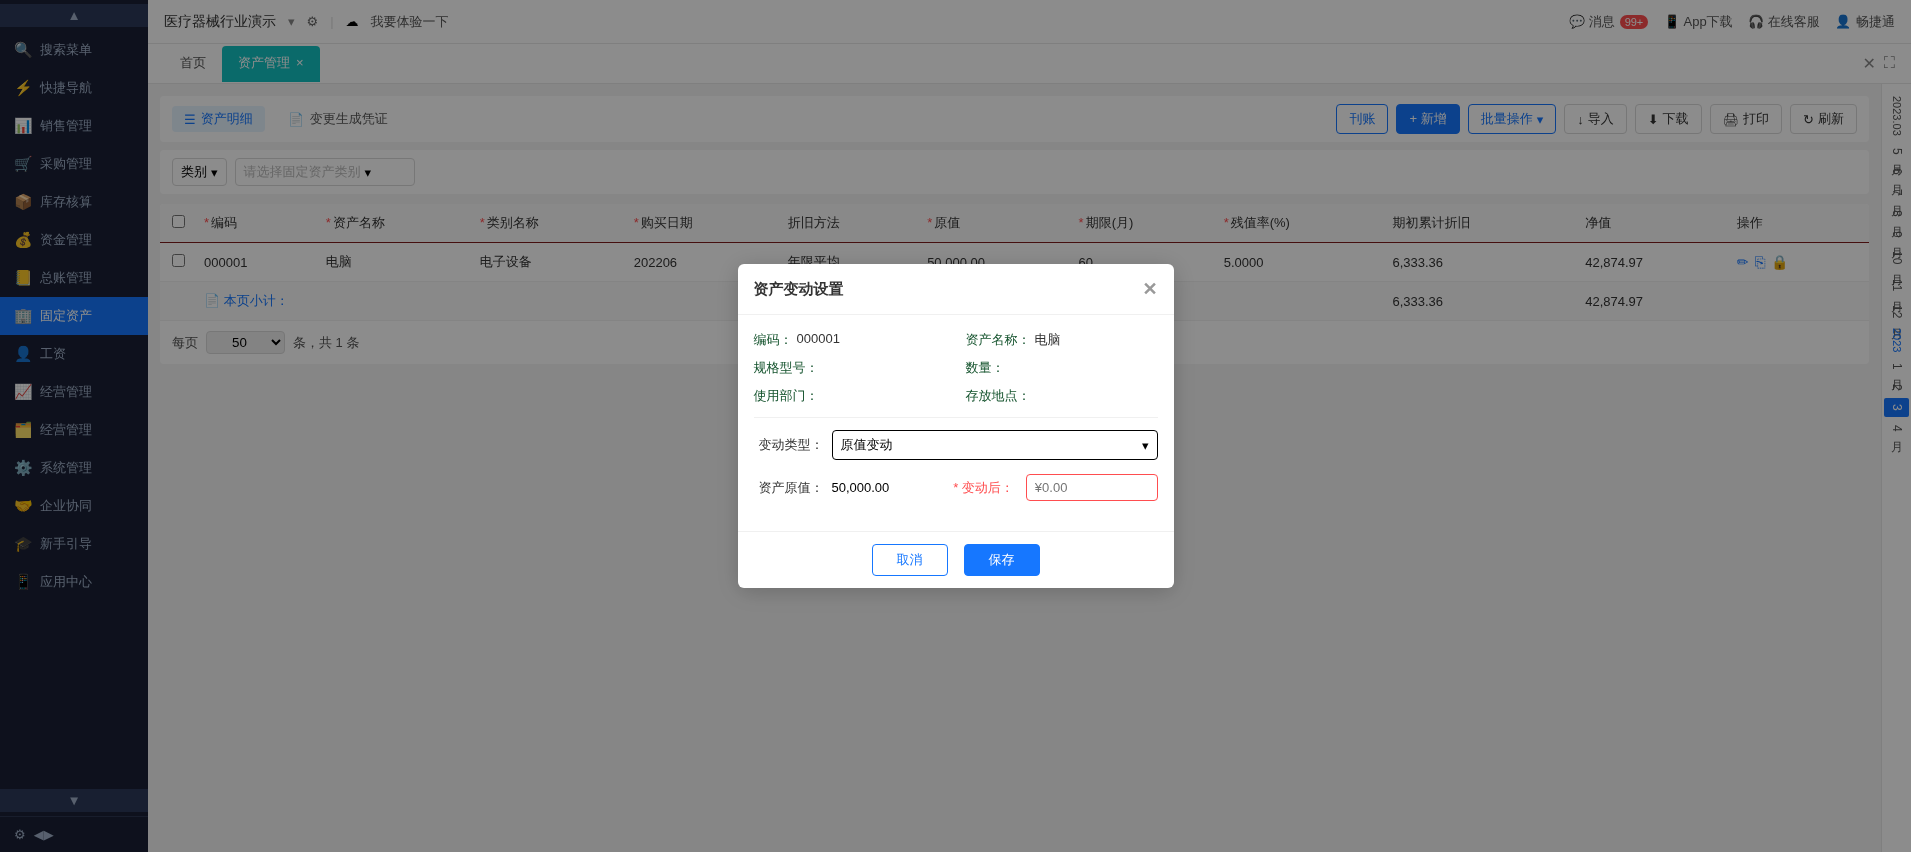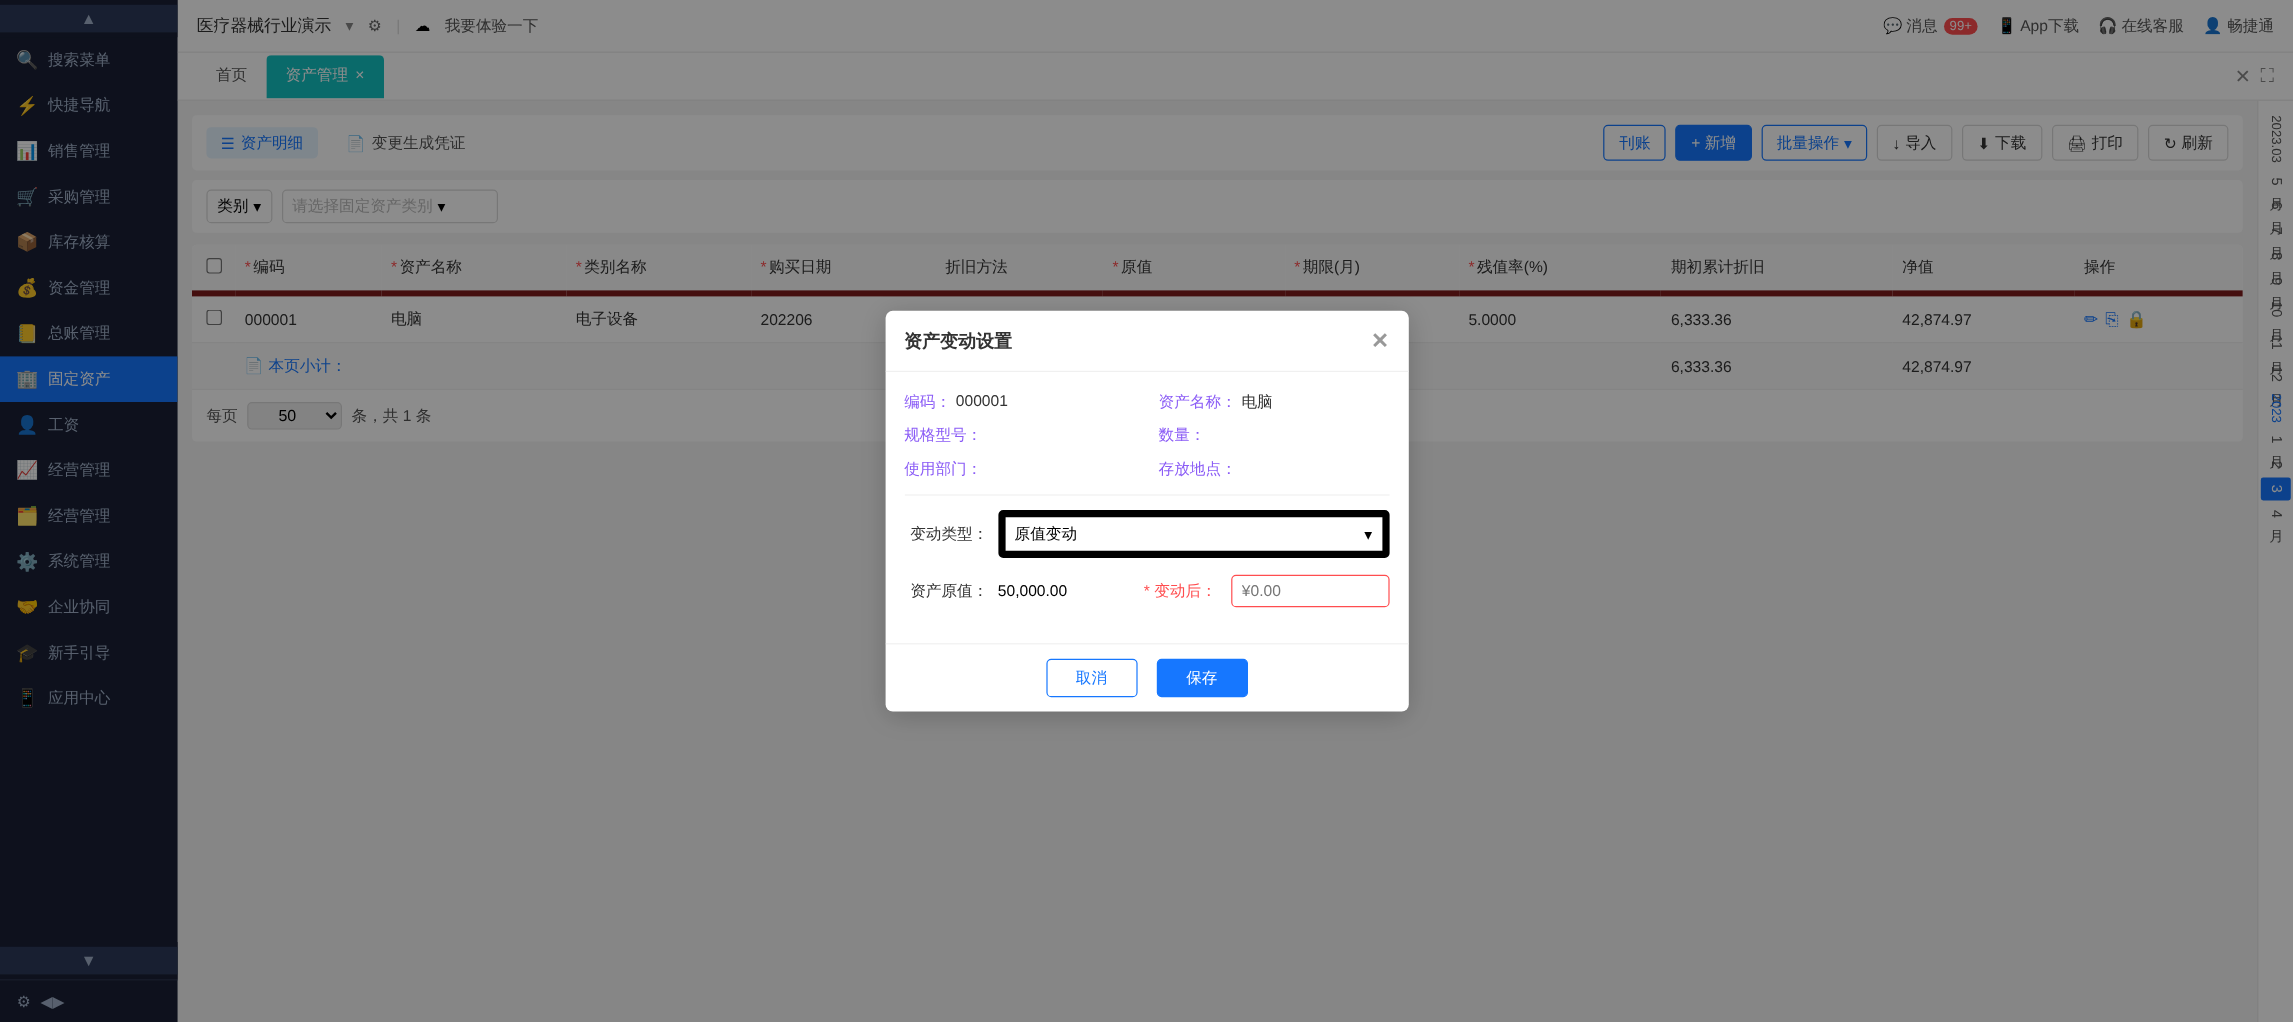--- a/index.html
+++ b/index.html
@@ -39,44 +39,44 @@
     .main-content { flex: 1; padding: 12px; overflow-y: auto; background: #f5f5f5; }
     .btn { padding: 5px 12px; border-radius: 4px; border: 1px solid #d9d9d9; background: #fff; cursor: pointer; font-size: 13px; color: #333; display: flex; align-items: center; gap: 4px; }
     .btn-primary { background: #1677ff; color: #fff; border-color: #1677ff; }
     .btn-outline { border-color: #1677ff; color: #1677ff; }
     .filter-bar { background: #fff; padding: 8px 12px; display: flex; align-items: center; gap: 8px; margin-bottom: 10px; border-radius: 4px; }
     .filter-select { border: 1px solid #d9d9d9; border-radius: 4px; padding: 4px 8px; font-size: 13px; background: #fff; display: flex; align-items: center; gap: 4px; cursor: pointer; }
 
     
     .table-wrap { background: #fff; border-radius: 4px; overflow: hidden; }
     table { width: 100%; border-collapse: collapse; font-size: 13px; }
-    th { background: #fafafa; border-bottom: 5px solid #7f1d1d; padding: 10px 8px; text-align: left; color: #333; font-weight: normal; white-space: nowrap; }
+    th { background: #fafafa; border-bottom: 1px solid #7f1d1d; padding: 10px 8px; text-align: left; color: #333; font-weight: normal; white-space: nowrap; }
     td { padding: 10px 8px; border-bottom: 1px solid #f0f0f0; color: #333; white-space: nowrap; }
     .required { color: #ff4d4f; margin-right: 2px; }
     .table-footer { padding: 10px 12px; display: flex; align-items: center; gap: 8px; font-size: 13px; color: #555; }
     .subtotal-row td { background: #f9f9f9; }
 
     
     .right-panel { width: 30px; background: #fff; border-left: 1px solid #e8e8e8; display: flex; flex-direction: column; align-items: center; padding: 8px 0; gap: 2px; font-size: 11px; color: #888; }
     .right-panel-item { writing-mode: vertical-rl; padding: 6px 4px; cursor: pointer; color: #555; font-size: 12px; }
     .right-panel-item.highlight { background: #1677ff; color: #fff; border-radius: 2px; }
 
     
     .modal-overlay { position: fixed; inset: 0; background: rgba(0,0,0,0.45); display: flex; align-items: center; justify-content: center; z-index: 1000; }
     .modal { background: #fff; border-radius: 6px; width: 436px; box-shadow: 0 4px 24px rgba(0,0,0,0.2); overflow: hidden; }
     .modal-header { padding: 14px 16px; border-bottom: 1px solid #f0f0f0; display: flex; align-items: center; justify-content: space-between; font-size: 15px; font-weight: bold; color: #333; }
     .modal-close { cursor: pointer; color: #999; font-size: 18px; }
     .modal-body { padding: 16px; }
     .modal-info-grid { display: grid; grid-template-columns: 1fr 1fr; gap: 10px 20px; margin-bottom: 12px; }
     .modal-info-item { display: flex; gap: 4px; font-size: 13px; color: #333; }
-    .modal-info-label { color: #8b5cf6; }
+    .modal-info-label { color: #14532d; }
     .modal-divider { border: none; border-top: 1px solid #f0f0f0; margin: 12px 0; }
     .modal-field-row { display: flex; align-items: center; gap: 8px; margin-bottom: 14px; font-size: 13px; }
     .modal-field-label { color: #333; width: 70px; text-align: right; flex-shrink: 0; }
-    .modal-select { border: 6px solid #000000; border-radius: 4px; padding: 5px 8px; flex: 1; display: flex; align-items: center; justify-content: space-between; cursor: pointer; }
+    .modal-select { border: 1px solid #000000; border-radius: 4px; padding: 5px 8px; flex: 1; display: flex; align-items: center; justify-content: space-between; cursor: pointer; }
     .modal-input { border: 1px solid #d9d9d9; border-radius: 4px; padding: 5px 8px; flex: 1; font-size: 13px; color: #999; }
     .modal-input-red { border-color: #ff4d4f; }
     .modal-footer { padding: 12px 16px; border-top: 1px solid #f0f0f0; display: flex; align-items: center; justify-content: center; gap: 16px; }
     .btn-cancel { padding: 6px 24px; border: 1px solid #1677ff; border-radius: 4px; color: #1677ff; background: #fff; cursor: pointer; font-size: 13px; }
     .btn-save { padding: 6px 24px; border: 1px solid #1677ff; border-radius: 4px; color: #fff; background: #1677ff; cursor: pointer; font-size: 13px; }
 
     .checkbox-cell { width: 36px; text-align: center; }
     .action-icons { display: flex; gap: 6px; }
     .action-icon { color: #1677ff; cursor: pointer; font-size: 14px; }
 

